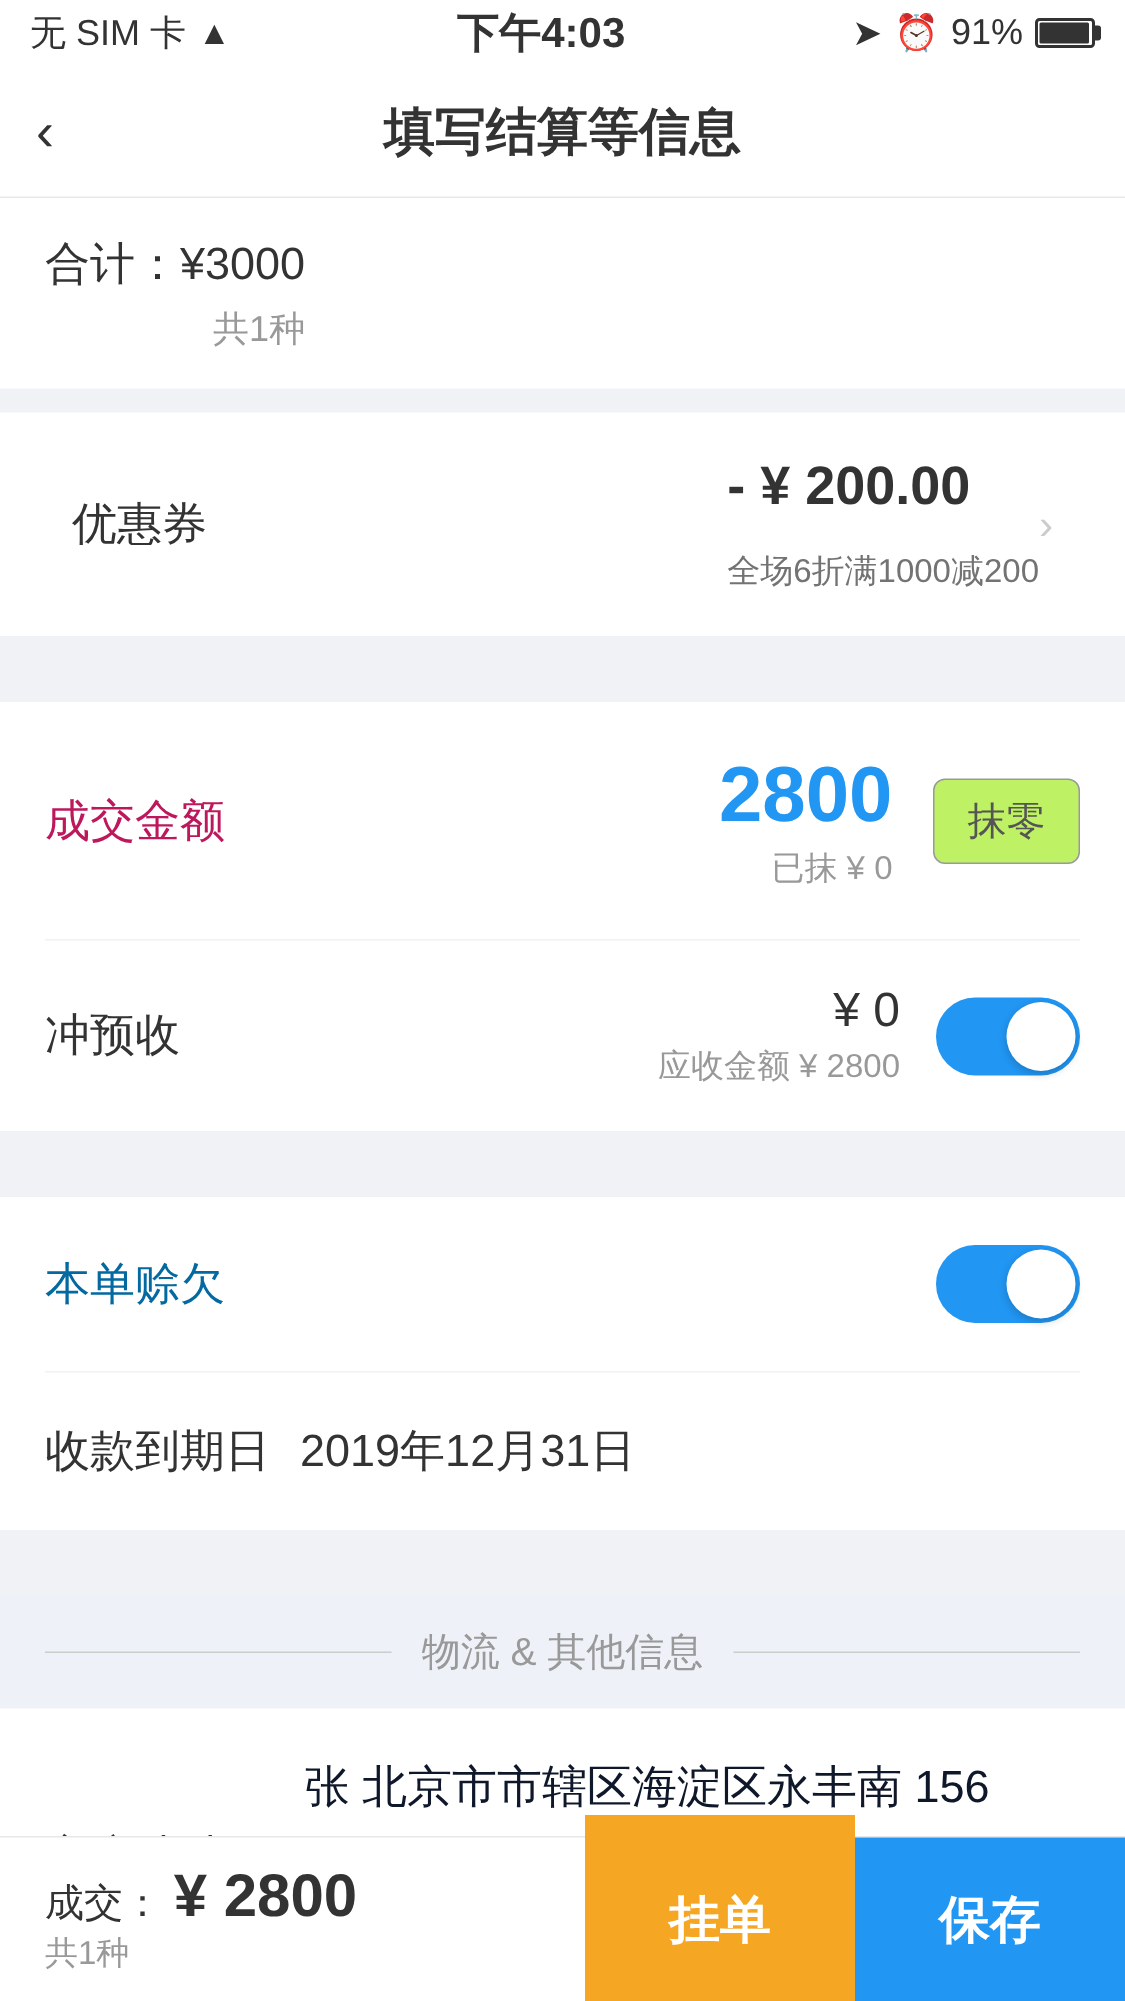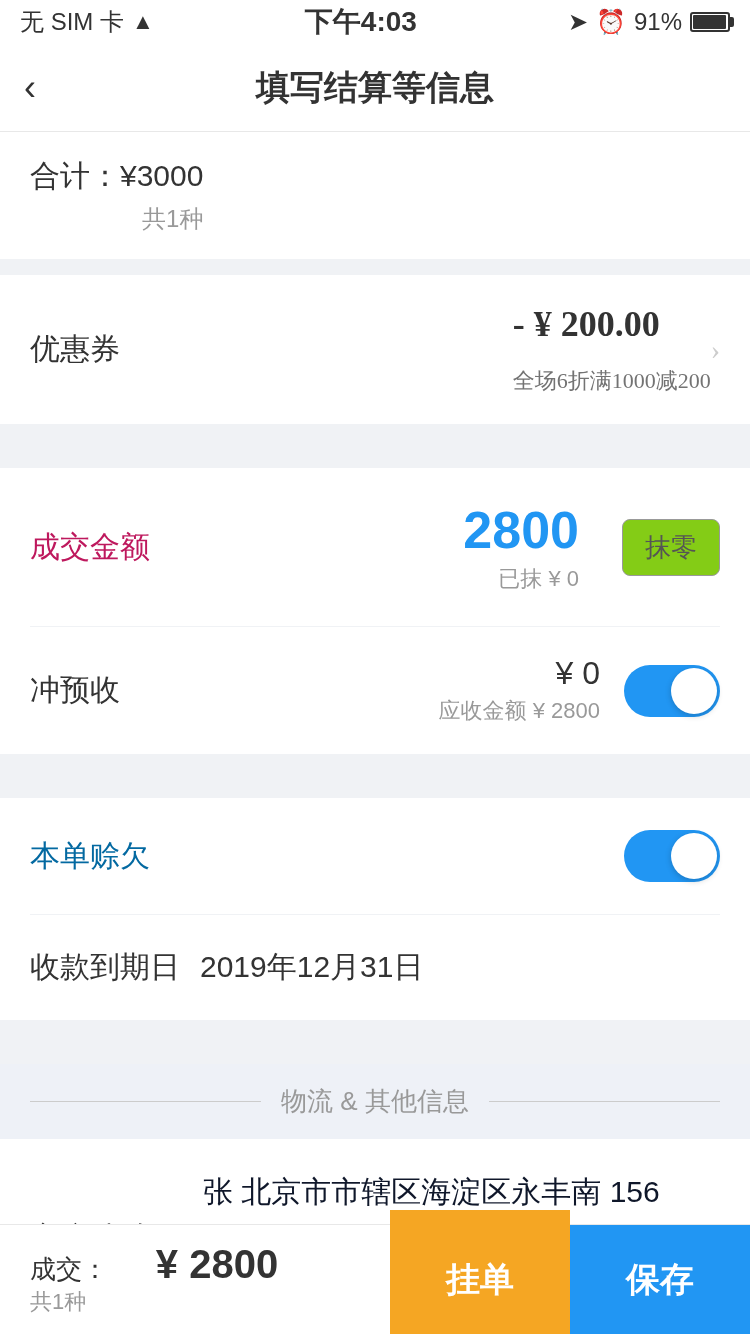--- a/index.html
+++ b/index.html
@@ -144,26 +144,25 @@
     }
     .customer-right .count {
       font-size: 24px;
       color: #999;
       margin-top: 6px;
     }
 
     
     .coupon-row {
       background: #fff;
-      padding: 28px 30px;
+      padding: 28px 48px;
       display: flex;
       align-items: center;
       justify-content: space-between;
       margin-bottom: 24px;
-      font-family: Liberation Serif, serif;
     }
     .coupon-label {
       font-size: 30px;
       color: #333;
     }
     .coupon-right {
       display: flex;
       align-items: center;
     }
     .coupon-amount {
@@ -220,23 +219,22 @@
       color: #999;
       margin-top: 4px;
       text-align: right;
     }
     .round-btn {
       border: 1.5px solid #999;
       border-radius: 8px;
       padding: 10px 22px;
       font-size: 26px;
       color: #555;
-      background: #84cc16;
+      background: #bef264;
       cursor: pointer;
-      margin-left: 16px;
     }
 
     
     .prereceive-row {
       padding: 28px 0;
       display: flex;
       align-items: center;
       justify-content: space-between;
     }
     .prereceive-label {
@@ -395,21 +393,20 @@
       padding: 0 30px;
     }
     .bottom-deal-label {
       font-size: 26px;
       color: #333;
     }
     .bottom-deal-amount {
       font-size: 40px;
       font-weight: 700;
       color: #333;
-      margin-left: 40px;
     }
     .bottom-deal-count {
       font-size: 22px;
       color: #999;
     }
     .bottom-btn-hang {
       height: 140px;
       width: 180px;
       background: #f5a623;
       display: flex;

